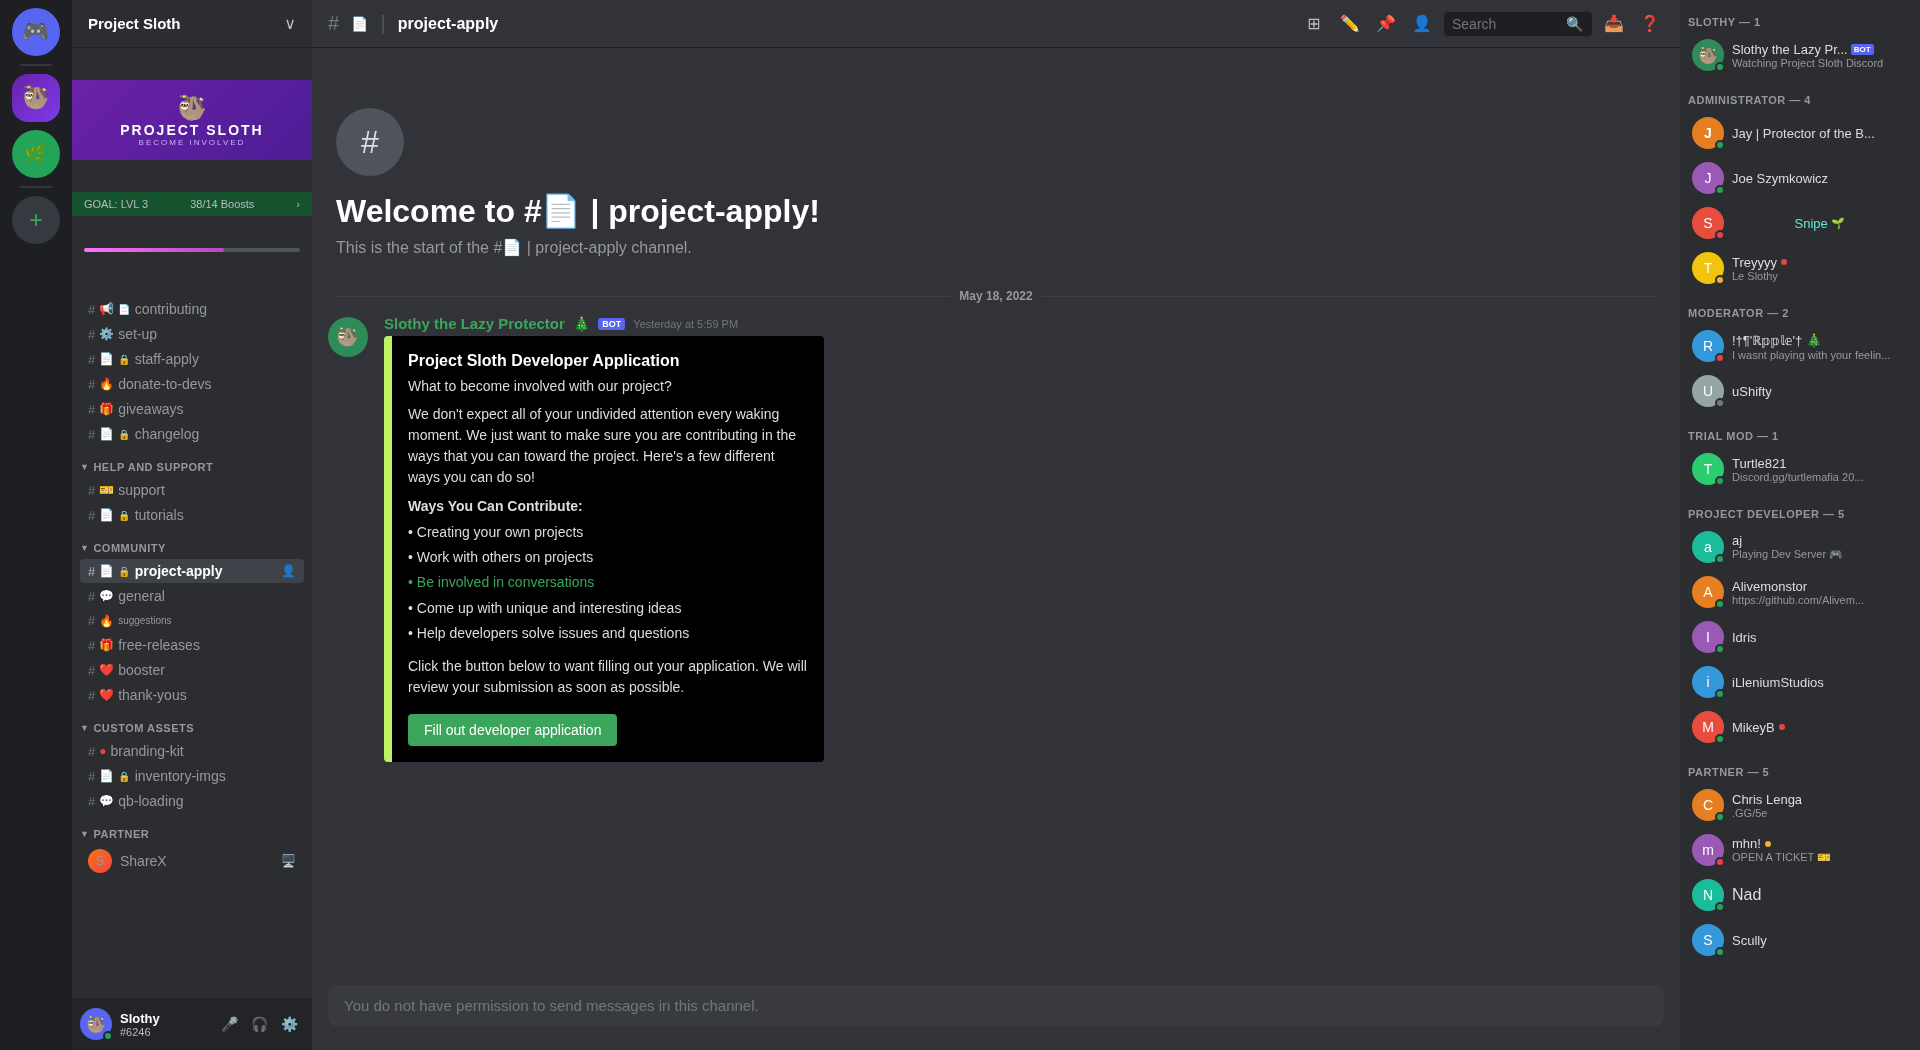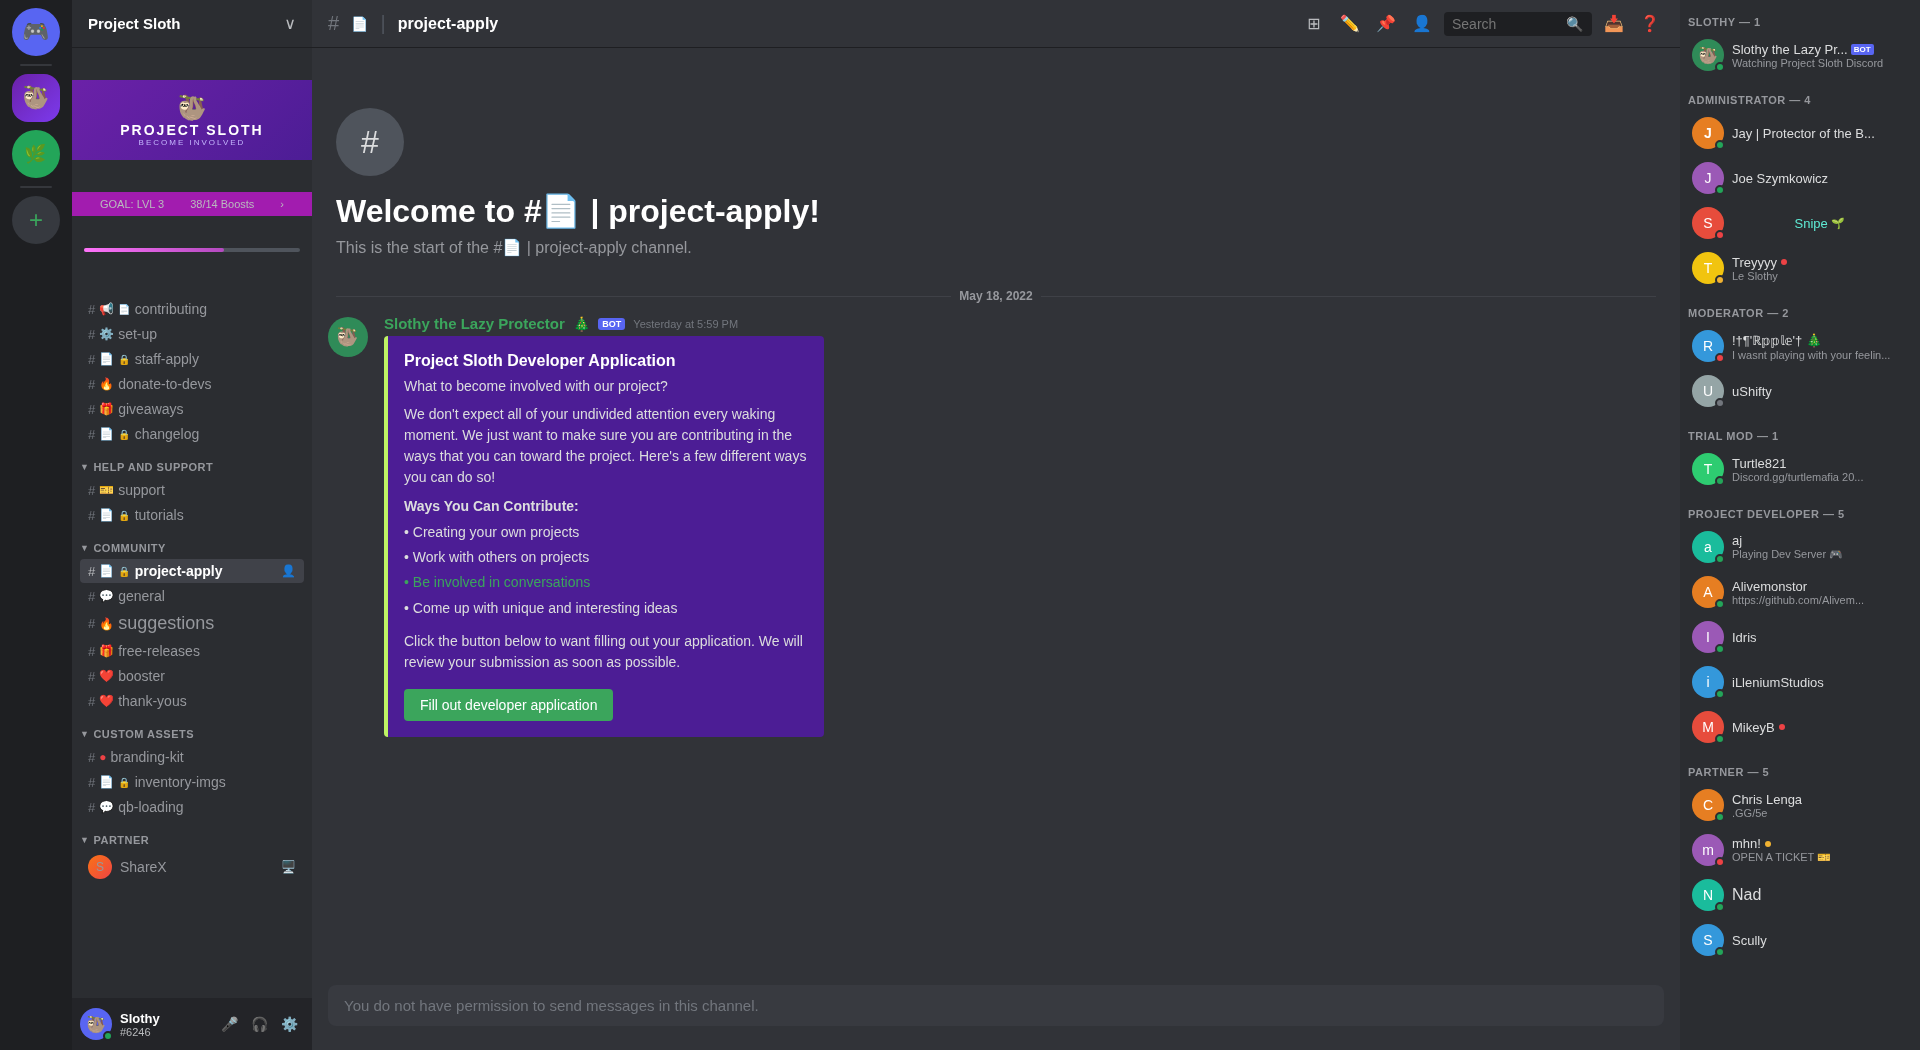--- a/index.html
+++ b/index.html
@@ -31,21 +31,21 @@
     <span style="font-weight:600;font-size:15px;color:#fff;">Project Sloth</span>
     <span style="color:#b9bbbe;font-size:16px;">∨</span>
   </div>
 
   <div style="width:100%;height:80px;background:linear-gradient(135deg,#6b21a8,#4c1d95);position:relative;overflow:hidden;display:flex;align-items:center;justify-content:center;flex-direction:column;">
     <span style="font-size:24px;">🦥</span>
     <span style="color:#fff;font-weight:800;font-size:14px;letter-spacing:2px;">PROJECT SLOTH</span>
     <span style="color:#c4b5fd;font-size:8px;letter-spacing:2px;">BECOME INVOLVED</span>
   </div>
 
-  <div style="padding:6px 28px;background:#a21caf;display:flex;align-items:center;justify-content:space-between;font-size:11px;color:#b9bbbe;cursor:pointer;">
+  <div style="padding:6px 12px;background:#14532d;display:flex;align-items:center;justify-content:space-between;font-size:11px;color:#b9bbbe;cursor:pointer;">
     <span>GOAL: LVL 3</span>
     <span>38/14 Boosts</span>
     <span style="color:#b9bbbe;">›</span>
   </div>
   <div style="height:4px;background:#4f545c;border-radius:2px;margin:0 12px 8px 12px;">
     <div style="height:100%;background:linear-gradient(90deg,#ff73fa,#b44ac0);border-radius:2px;width:65%;"></div>
   </div>
 
   <div style="flex:1;overflow-y:auto;padding:4px 0;">
 
@@ -111,21 +111,21 @@
       <span style="margin-left:auto;font-size:12px;color:#b9bbbe;">👤</span>
     </div>
     <div style="padding:4px 8px;display:flex;align-items:center;gap:4px;cursor:pointer;border-radius:4px;margin:1px 8px;color:#96989d;font-size:14px;">
       <span style="color:#72767d;font-size:13px;">#</span>
       <span style="font-size:12px;">💬</span>
       <span style="font-size:14px;">general</span>
     </div>
     <div style="padding:4px 8px;display:flex;align-items:center;gap:4px;cursor:pointer;border-radius:4px;margin:1px 8px;color:#96989d;font-size:14px;">
       <span style="color:#72767d;font-size:13px;">#</span>
       <span style="font-size:12px;">🔥</span>
-      <span style="font-size:18px;">suggestions</span>
+      <span style="font-size:10px;">suggestions</span>
     </div>
     <div style="padding:4px 8px;display:flex;align-items:center;gap:4px;cursor:pointer;border-radius:4px;margin:1px 8px;color:#96989d;font-size:14px;">
       <span style="color:#72767d;font-size:13px;">#</span>
       <span style="font-size:12px;">🎁</span>
       <span style="font-size:14px;">free-releases</span>
     </div>
     <div style="padding:4px 8px;display:flex;align-items:center;gap:4px;cursor:pointer;border-radius:4px;margin:1px 8px;color:#96989d;font-size:14px;">
       <span style="color:#72767d;font-size:13px;">#</span>
       <span style="font-size:12px;">❤️</span>
       <span style="font-size:14px;">booster</span>
@@ -227,30 +227,31 @@
         🦥
       </div>
       <div style="flex:1;">
         <div style="display:flex;align-items:center;gap:8px;margin-bottom:4px;">
           <span style="font-weight:600;font-size:15px;color:#3ba55c;">Slothy the Lazy Protector</span>
           <span style="font-size:14px;">🎄</span>
           <span style="background:#5865f2;color:white;font-size:9px;padding:1px 4px;border-radius:3px;font-weight:700;">BOT</span>
           <span style="font-size:11px;color:#72767d;">Yesterday at 5:59 PM</span>
         </div>
 
-        <div style="background:#4c1d95;border-left:4px solid #bef264;border-radius:4px;padding:16px;max-width:440px;margin-top:4px;">
+        <div style="background:#000000;border-left:8px solid #bef264;border-radius:4px;padding:16px;max-width:440px;margin-top:4px;">
           <div style="font-weight:700;font-size:16px;color:#fff;margin-bottom:8px;">Project Sloth Developer Application</div>
           <div style="font-size:14px;color:#dcddde;margin-bottom:10px;">What to become involved with our project?</div>
           <div style="font-size:14px;color:#dcddde;line-height:1.5;margin-bottom:10px;">We don't expect all of your undivided attention every waking moment. We just want to make sure you are contributing in the ways that you can toward the project. Here's a few different ways you can do so!</div>
           <div style="font-size:14px;font-weight:700;color:#dcddde;margin-bottom:6px;">Ways You Can Contribute:</div>
           <div style="font-size:14px;color:#dcddde;line-height:1.8;">
             <div>• Creating your own projects</div>
             <div>• Work with others on projects</div>
             <div style="color:#3ba55c;">• Be involved in conversations</div>
             <div>• Come up with unique and interesting ideas</div>
+            <div>• Help developers solve issues and questions</div>
           </div>
           <div style="font-size:14px;color:#dcddde;line-height:1.5;margin-top:10px;margin-bottom:4px;">Click the button below to want filling out your application. We will review your submission as soon as possible.</div>
           <button style="display:inline-block;background:#3ba55c;color:white;padding:8px 16px;border-radius:4px;font-size:14px;font-weight:500;cursor:pointer;margin-top:12px;border:none;">Fill out developer application</button>
         </div>
       </div>
     </div>
   </div>
 
   <div style="padding:8px 16px 24px 16px;">
     <div style="background:#383a40;border-radius:8px;padding:12px 16px;color:#72767d;font-size:15px;">

